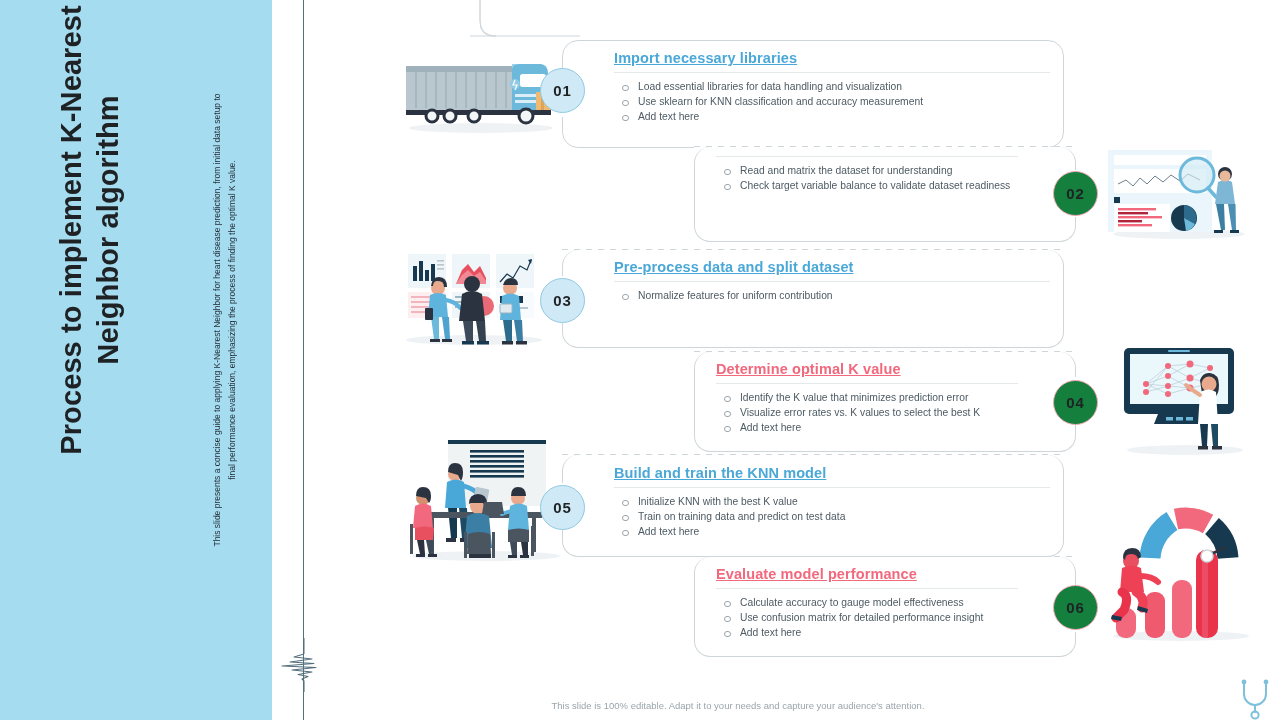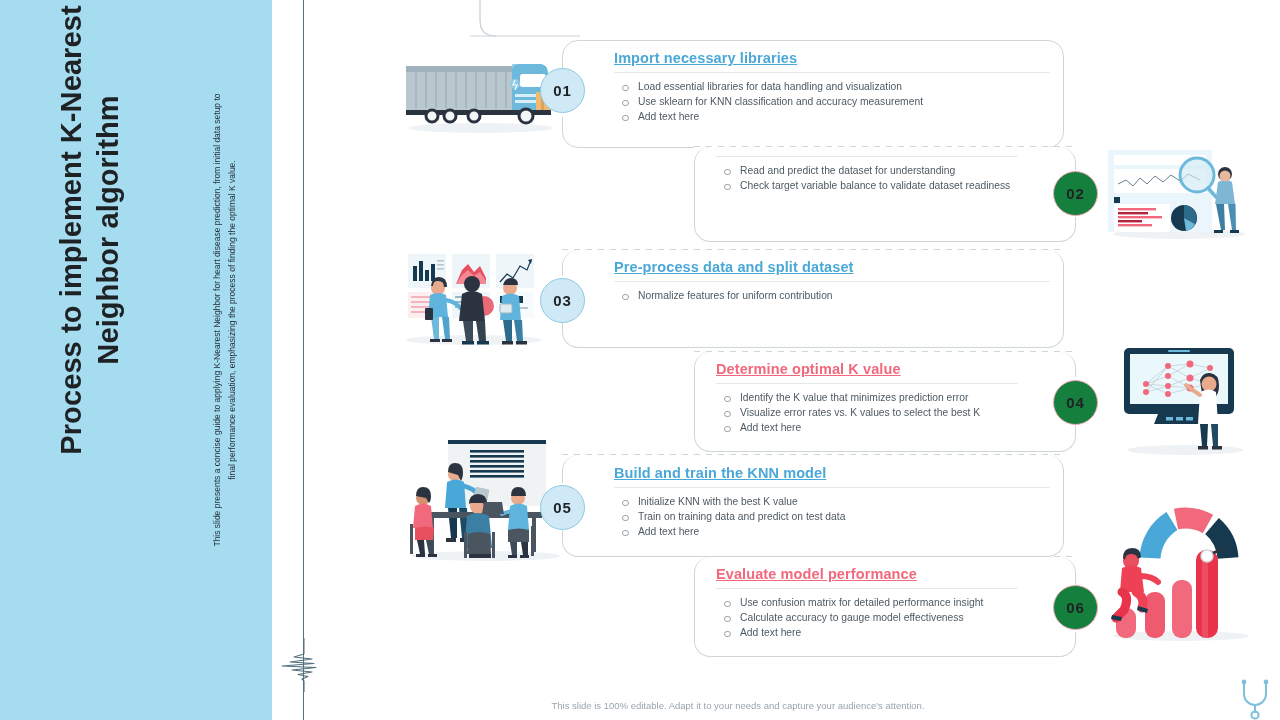--- a/index.html
+++ b/index.html
@@ -179,21 +179,21 @@
   </svg>
 
   <div class="card" style="left:694px;top:147px;width:382px;height:95px;">
     <div class="card-box" style="border-top:none;"></div>
     <div class="dash-top" style="left:0;right:0;"></div>
     <div class="notch" style="right:-1px;top:23px;"></div>
     <div class="num-circle num-pink" style="right:-22px;top:24px;">02</div>
     <div class="card-inner" style="left:22px;top:9px;right:58px;">
       <div class="rule"></div>
       <ul class="bullets">
-        <li>Read and predict the dataset for understanding</li>
+        <li>Read and matrix the dataset for understanding</li>
         <li>Check target variable balance to validate dataset readiness</li>
       </ul>
     </div>
   </div>
 
   <svg class="illus" style="left:1100px;top:142px;width:158px;height:100px;">
     <ellipse cx="79" cy="92" rx="66" ry="5" fill="#eef2f4"></ellipse>
     <rect x="8" y="8" width="104" height="82" fill="#eaf6fb"></rect>
     <rect x="14" y="13" width="92" height="10" fill="#ffffff"></rect>
     <rect x="14" y="27" width="92" height="24" fill="#ffffff"></rect>
@@ -481,22 +481,22 @@
 
   <div class="card" style="left:694px;top:557px;width:382px;height:100px;">
     <div class="card-box" style="border-top:none;"></div>
     <div class="dash-top" style="left:0;right:0;"></div>
     <div class="notch" style="right:-1px;top:28px;"></div>
     <div class="num-circle num-pink" style="right:-22px;top:28px;">06</div>
     <div class="card-inner" style="left:22px;top:9px;right:58px;">
       <div class="card-title t-pink">Evaluate model performance</div>
       <div class="rule"></div>
       <ul class="bullets">
+        <li>Calculate accuracy to gauge model effectiveness</li>
         <li>Use confusion matrix for detailed performance insight</li>
-        <li>Calculate accuracy to gauge model effectiveness</li>
         <li>Add text here</li>
       </ul>
     </div>
   </div>
 
   <svg class="illus" style="left:1098px;top:502px;width:166px;height:142px;">
     <ellipse cx="83" cy="134" rx="68" ry="5" fill="#eef2f4"></ellipse>
 
     <path d="M52 56 A46 46 0 0 1 74 19" stroke="#4aa8d8" stroke-width="21" fill="none"></path>
     <path d="M78 17 A46 46 0 0 1 110 22" stroke="#f2687d" stroke-width="21" fill="none"></path>

